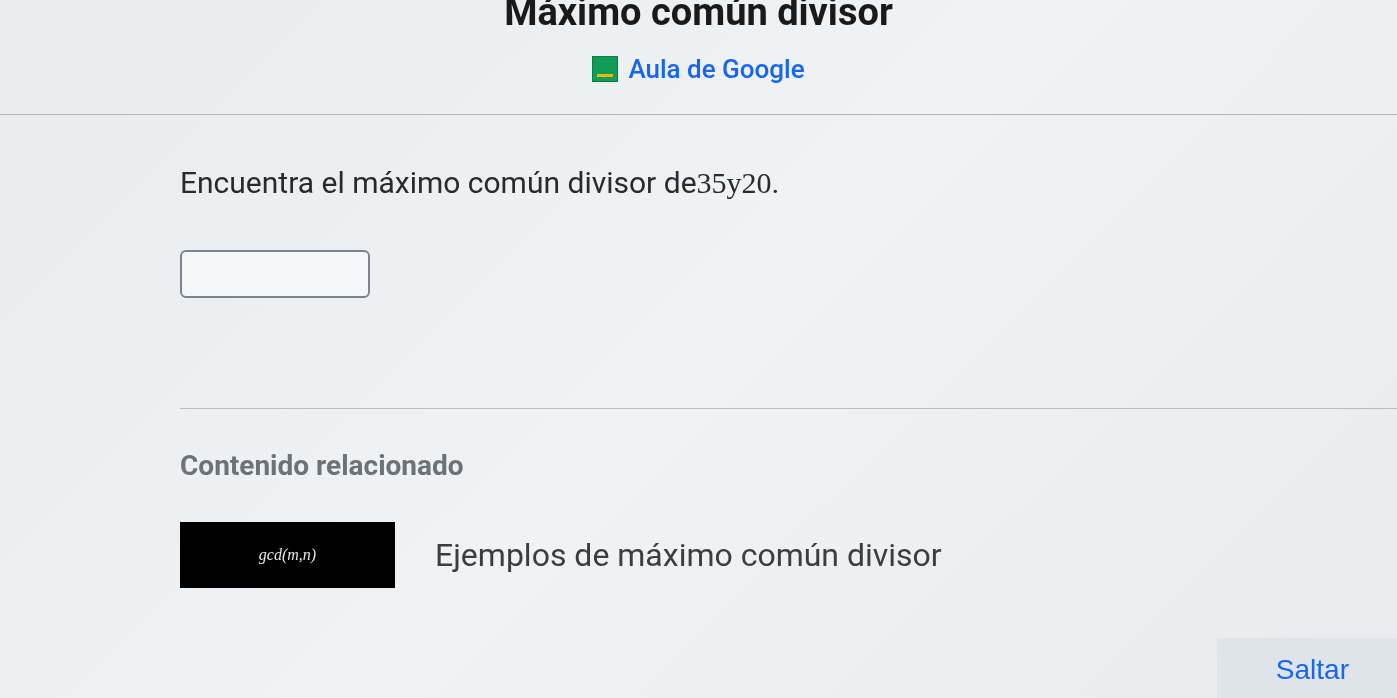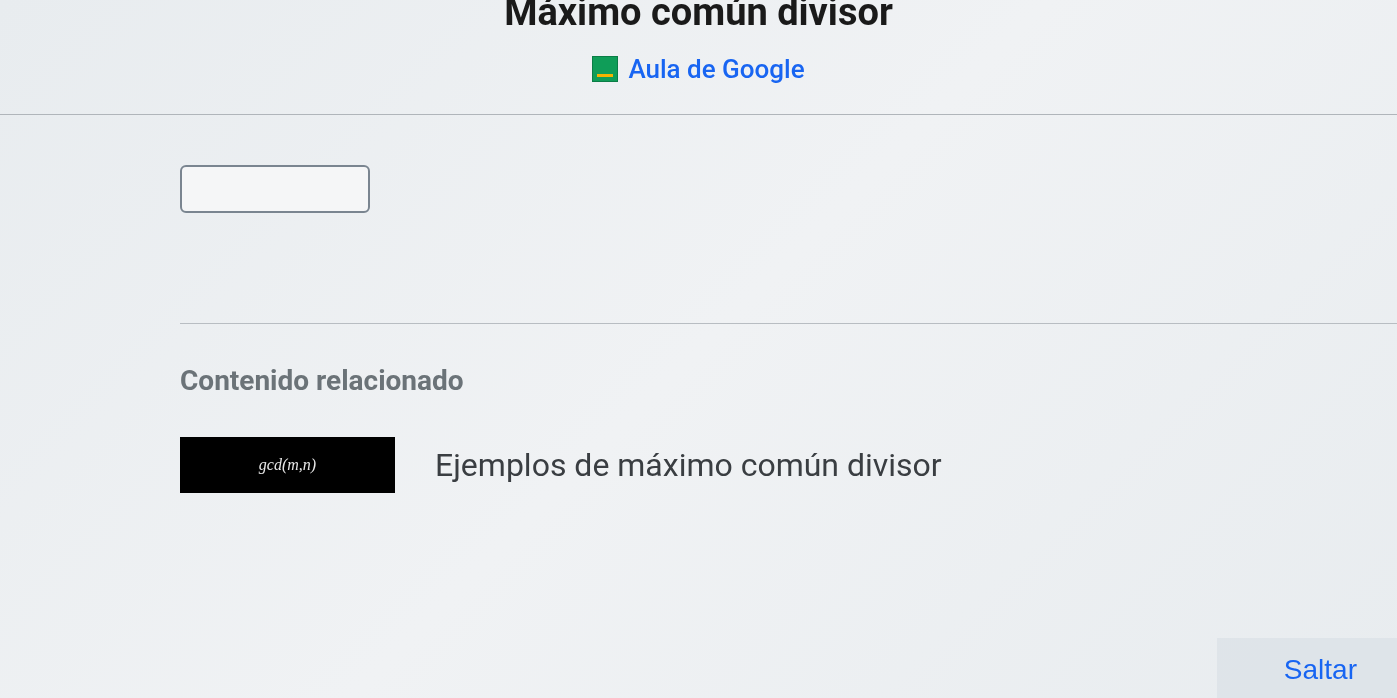--- a/index.html
+++ b/index.html
@@ -126,41 +126,41 @@
       font-weight: 700;
       margin-bottom: 40px;
     }
     .related-item {
       display: flex;
       align-items: center;
       gap: 40px;
     }
     .thumbnail {
       width: 215px;
-      height: 56px;
+      height: 66px;
       background: #000;
       display: flex;
       align-items: center;
       justify-content: center;
       color: #e8e8e8;
       font-size: 16px;
       font-style: italic;
       font-family: Georgia, serif;
       cursor: pointer;
     }
     .related-title {
       font-size: 32px;
       color: #3a3e42;
       font-weight: 400;
       cursor: pointer;
     }
     .skip-button {
       position: absolute;
       bottom: 12px;
-      right: 40px;
+      right: 48px;
       font-size: 28px;
       color: #1865f2;
       font-weight: 500;
       background: none;
       border: none;
       cursor: pointer;
     }
     .footer-bar {
       position: absolute;
       bottom: 0;
@@ -178,20 +178,23 @@
 <div class="share-links">
   <a class="share-link">
     <span class="icon-google"></span>
     <span>Aula de Google</span>
   </a>
 </div>
 
 <hr class="divider">
 
 <div class="content">
+  <div class="question">
+    <span>Encuentra el máximo común divisor de</span><span class="nums">35</span><span class="nums">y</span><span class="nums">20</span><span>.</span>
+  </div>
   <input type="text" class="answer-input" value="" style="">
 </div>
 
 <hr class="divider2">
 
 <div class="related-section">
   <h2 class="related-heading">Contenido relacionado</h2>
   <div class="related-item">
     <div class="thumbnail">
       <span>gcd(m,n)</span>

